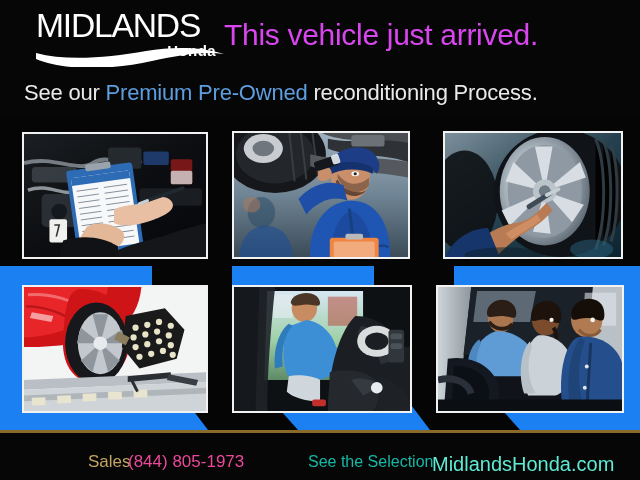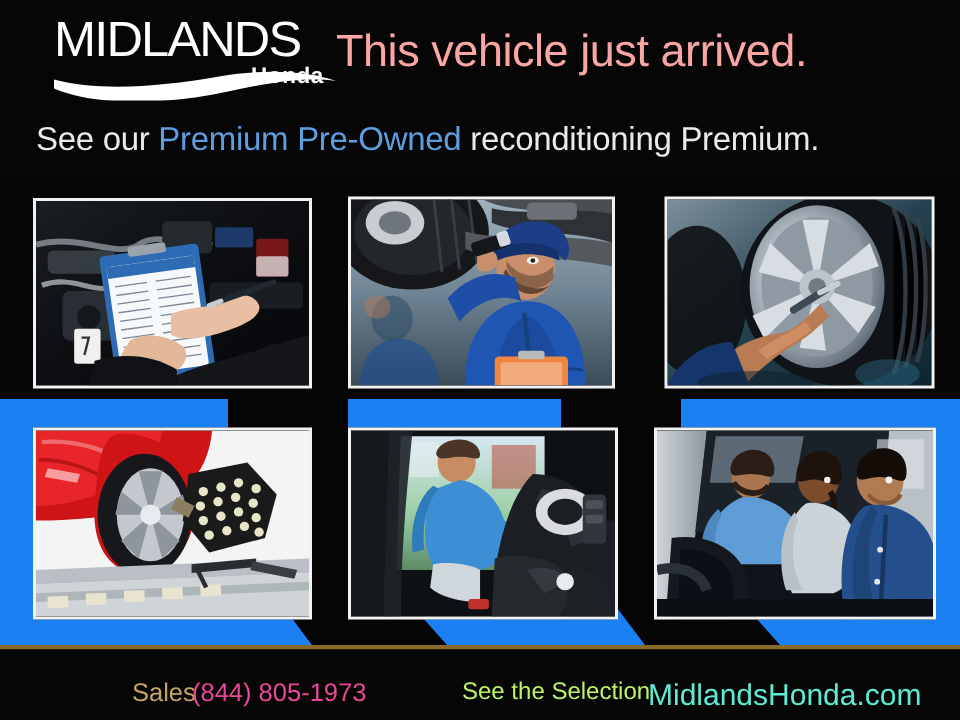--- a/index.html
+++ b/index.html
@@ -53,21 +53,21 @@
   .logo-swoosh {
     position: absolute;
     left: -2px; top: 36px;
     width: 192px; height: 22px;
   }
   .headline {
     position: absolute;
     left: 224px; top: 18px;
     font-size: 30px;
     font-weight: 400;
-    color: #fca5a5;
+    color: #d946ef;
     letter-spacing: -0.3px;
     white-space: nowrap;
   }
   .subhead {
     position: absolute;
     left: 24px; top: 80px;
     font-size: 22px;
     color: #eaeaea;
     letter-spacing: -0.2px;
     white-space: nowrap;
@@ -127,21 +127,21 @@
     position: absolute;
     left: 128px; top: 452px;
     font-size: 17px;
     color: #ec4899;
     white-space: nowrap;
   }
   .f-see {
     position: absolute;
     left: 308px; top: 453px;
     font-size: 16px;
-    color: #bef264;
+    color: #14b8a6;
     white-space: nowrap;
   }
   .f-url {
     position: absolute;
     left: 432px; top: 453px;
     font-size: 20px;
     color: #5eead4;
     white-space: nowrap;
   }
 </style>
@@ -155,21 +155,21 @@
     <div class="logo">
       <div class="logo-word">MIDLANDS</div>
       <div class="logo-sub">Honda</div>
       <svg class="logo-swoosh" viewBox="0 0 192 22">
         <path d="M2 14 C30 26 78 25 118 16 C146 10 170 6 190 9 C170 2 140 1 112 6 C72 13 32 16 2 8 Z" fill="#ffffff"></path>
       </svg>
     </div>
 
     <div class="headline"><span>This vehicle  just arrived.</span></div>
 
-    <div class="subhead"><span>See our </span><b>Premium Pre-Owned</b><span> reconditioning Premium.</span></div>
+    <div class="subhead"><span>See our </span><b>Premium Pre-Owned</b><span> reconditioning Process.</span></div>
   </div>
 
   <div class="blueband"></div>
   <div class="blackrow"></div>
 
   <svg style="position:absolute;left:0;top:196px;width:640px;height:234px" viewBox="0 0 640 234">
 
     <polygon points="0,0 48,0 0,48" fill="#050505"></polygon>
 
     <polygon points="208,0 298,0 232,62 232,160 298,234 208,234 152,160 152,62" fill="#050505"></polygon>

